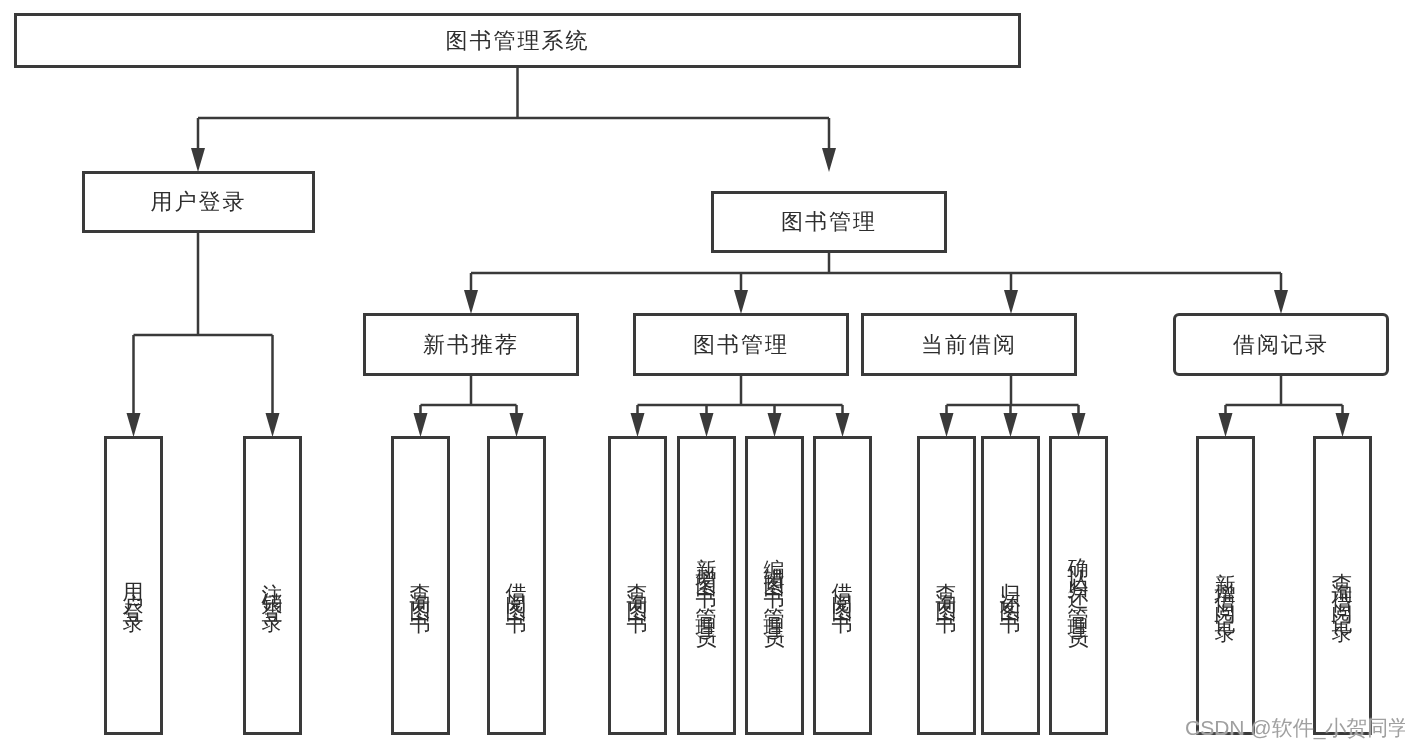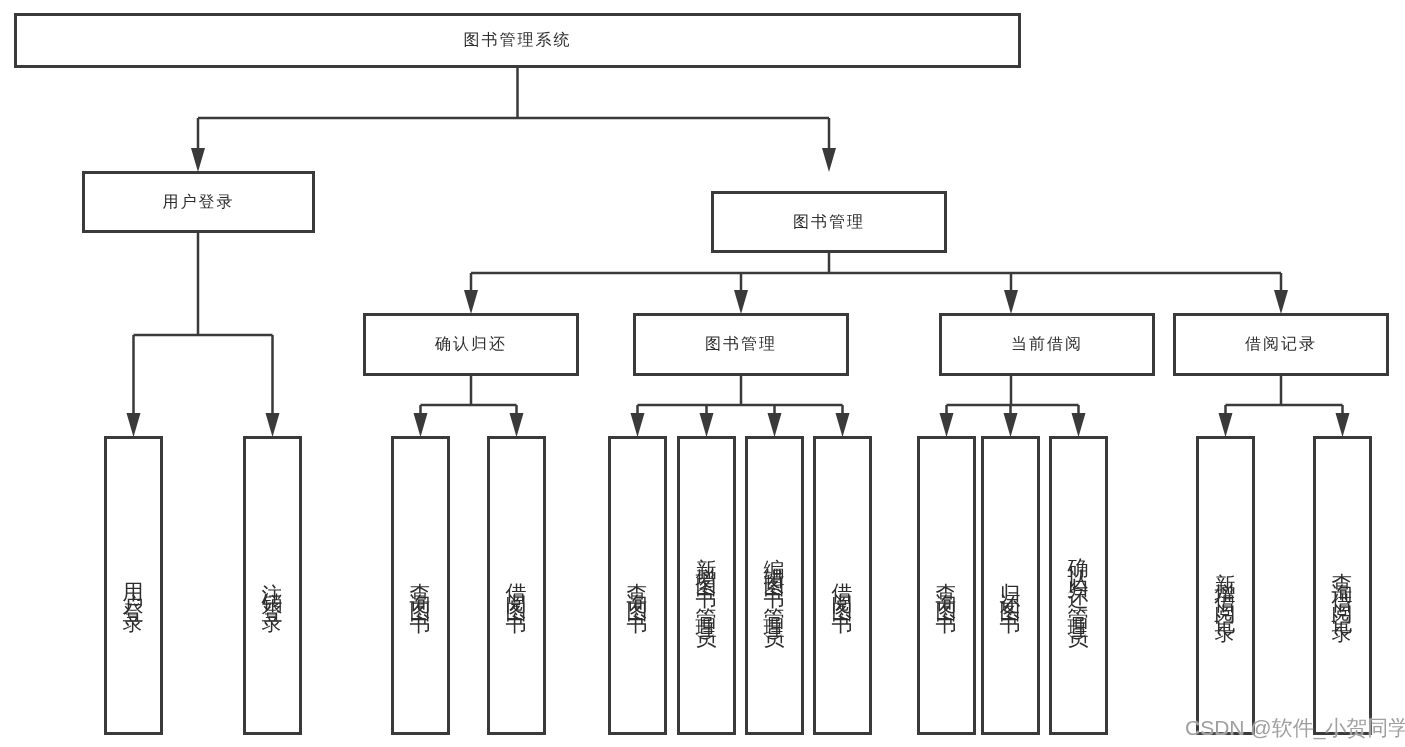--- a/index.html
+++ b/index.html
@@ -19,32 +19,32 @@
   }
   .node {
     position: absolute;
     box-sizing: border-box;
     border: 3px solid #3a3a3a;
     background: #ffffff;
     display: flex;
     align-items: center;
     justify-content: center;
     color: #2d2d2d;
-    font-size: 16px;
+    font-size: 22px;
     letter-spacing: 2px;
     z-index: 2;
   }
   .node.root   { left: 14px;  top: 13px;  width: 1007px; height: 55px; }
   .node.l2a    { left: 82px;  top: 171px; width: 233px;  height: 62px; }
   .node.l2b    { left: 711px; top: 171px; width: 236px;  height: 62px; margin-top: 20px; }
   .node.l3     { top: 313px;  width: 216px; height: 63px; }
   .node.l3a    { left: 363px; }
   .node.l3b    { left: 633px; }
-  .node.l3c    { left: 939px; }
-  .node.l3d    { left: 1173px; }
+  .node.l3c    { left: 861px; }
+  .node.l3d    { left: 1173px; border-radius: 6px; }
   .leaf {
     position: absolute;
     box-sizing: border-box;
     top: 436px;
     width: 59px;
     height: 299px;
     border: 3px solid #3a3a3a;
     background: #ffffff;
     display: flex;
     align-items: center;
@@ -123,21 +123,21 @@
       <use href="#arrowhead" x="1225.5" y="437"></use>
       <use href="#arrowhead" x="1342.5" y="437"></use>
     </g>
   </svg>
 
   <div class="node root">图书管理系统</div>
 
   <div class="node l2a">用户登录</div>
   <div class="node l2b">图书管理</div>
 
-  <div class="node l3 l3a">确认归还</div>
+  <div class="node l3 l3a">新书推荐</div>
   <div class="node l3 l3b">图书管理</div>
   <div class="node l3 l3c">当前借阅</div>
   <div class="node l3 l3d">借阅记录</div>
 
   <div class="leaf p1">
     <span class="vtext">用户登录</span>
   </div>
   <div class="leaf p2">
     <span class="vtext">注销登录</span>
   </div>

